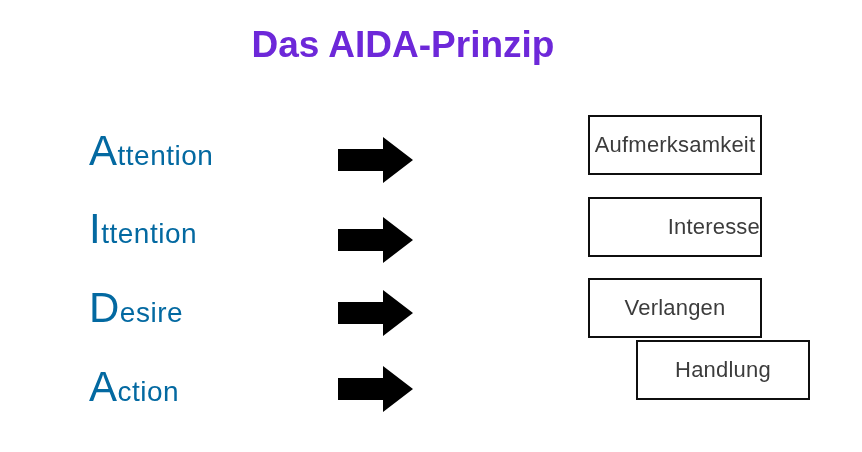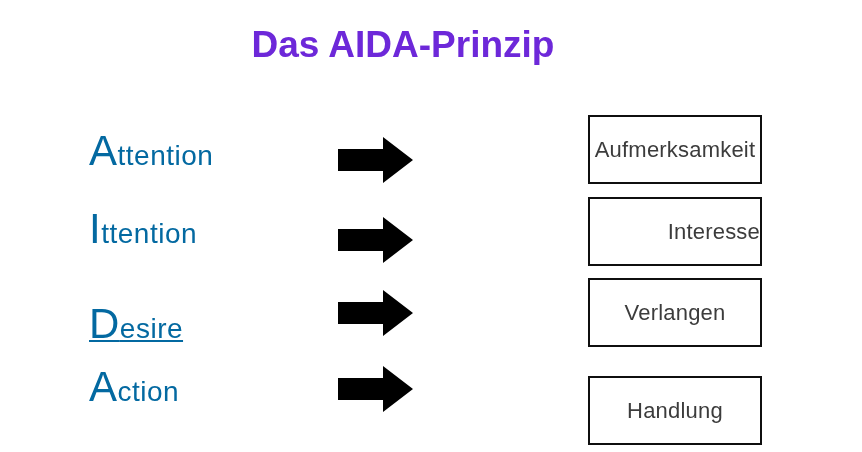--- a/index.html
+++ b/index.html
@@ -40,40 +40,40 @@
     left: 338px;
     width: 75px;
     height: 46px;
     display: block;
   }
   .arrow polygon { fill: #000000; }
   .tbox {
     position: absolute;
     left: 588px;
     width: 174px;
-    height: 69px;
+    height: 60px;
     box-sizing: border-box;
     border: 2px solid #0f0f0f;
     background: #ffffff;
     display: flex;
     align-items: center;
     justify-content: center;
   }
   .tbox span {
     font-size: 22px;
     font-weight: 300;
     color: #3c3c3c;
     letter-spacing: 0.2px;
     white-space: nowrap;
   }
   
   .r1 .term  { top: 130px; }  .r1 .arrow { top: 137px; }  .r1 .tbox { top: 115px; }
   .r2 .term  { top: 208px; }  .r2 .arrow { top: 217px; }  .r2 .tbox { top: 197px; justify-content: flex-end; }
-  .r3 .term  { top: 303px; text-decoration: underline; }  .r3 .arrow { top: 290px; }  .r3 .tbox { top: 278px; }
-  .r4 .term  { top: 366px; }  .r4 .arrow { top: 366px; }  .r4 .tbox { top: 376px; }
+  .r3 .term  { top: 287px; }  .r3 .arrow { top: 290px; }  .r3 .tbox { top: 278px; }
+  .r4 .term  { top: 366px; }  .r4 .arrow { top: 366px; }  .r4 .tbox { top: 340px; margin-left: 48px; }
 </style>
 </head>
 <body>
 
 <div id="stage">
 
   <div class="page-title">Das AIDA-Prinzip</div>
 
   <div class="r1">
     <div class="term"><span class="initial">A</span><span class="rest">ttention</span></div>

